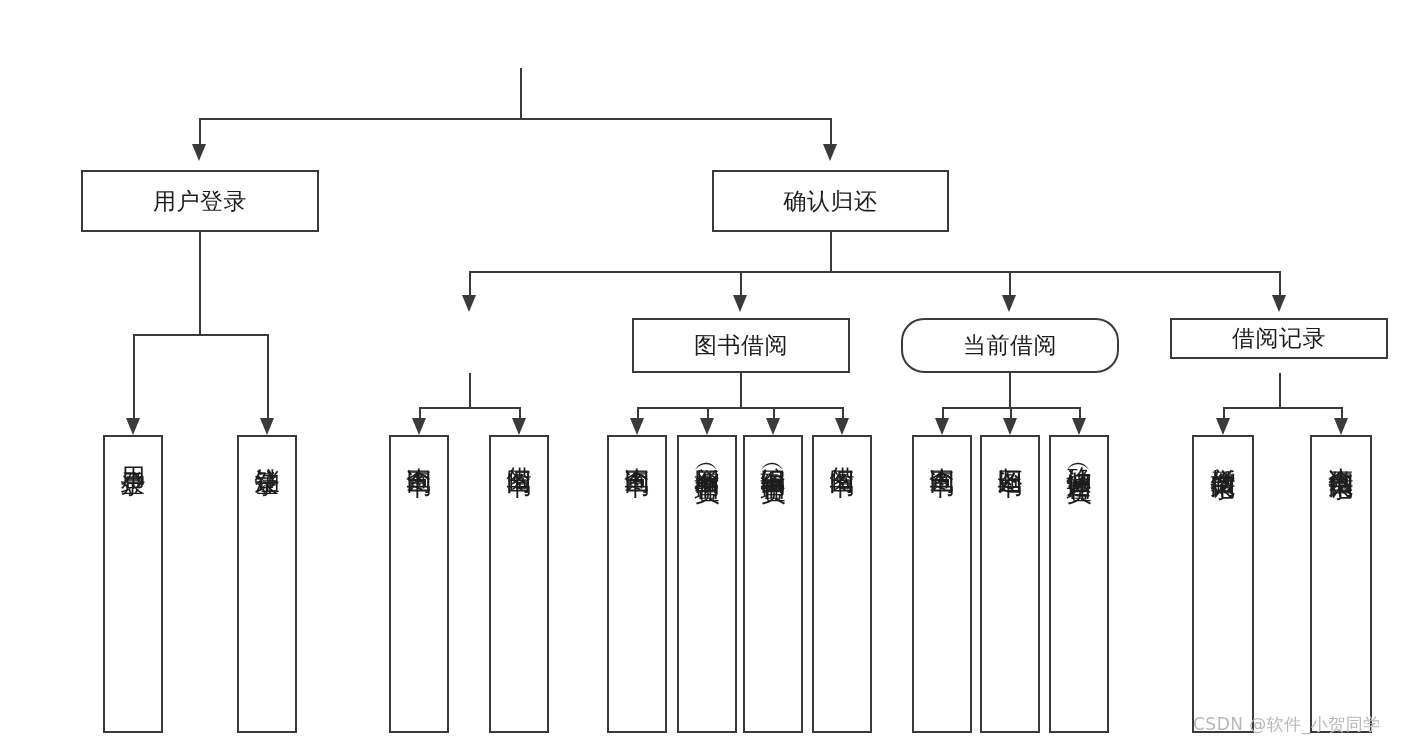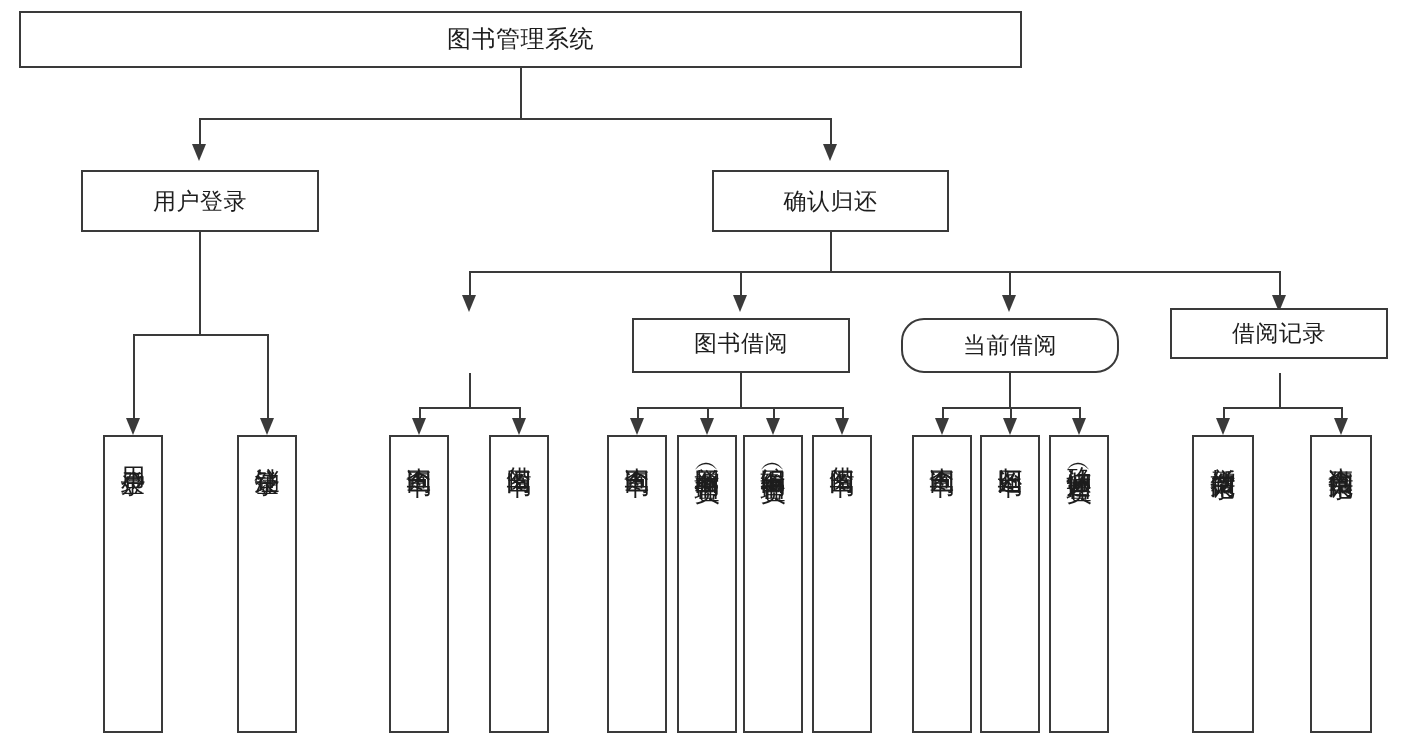--- a/index.html
+++ b/index.html
@@ -76,23 +76,20 @@
     letter-spacing:0.5px;
     white-space:nowrap;
     pointer-events:none;
   }
 </style>
 </head>
 <body>
 
 <div id="stage">
 
-  <div class="node root horiz" style="left:19px;top:11px;width:1003px;height:57px;">
-    <span class="lbl">图书管理系统</span>
-  </div>
 
   <div class="vline" style="left:520px;top:68px;height:50px;"></div>
 
   <div class="hline" style="left:199px;top:118px;width:632px;"></div>
 
   <div class="vline" style="left:199px;top:118px;height:26px;"></div>
   <div class="arrow" style="left:192px;top:144px;"></div>
   <div class="vline" style="left:830px;top:118px;height:26px;"></div>
   <div class="arrow" style="left:823px;top:144px;"></div>
 
@@ -115,27 +112,27 @@
 
   <div class="vline" style="left:469px;top:271px;height:24px;"></div>
   <div class="arrow" style="left:462px;top:295px;"></div>
   <div class="vline" style="left:740px;top:271px;height:24px;"></div>
   <div class="arrow" style="left:733px;top:295px;"></div>
   <div class="vline" style="left:1009px;top:271px;height:24px;"></div>
   <div class="arrow" style="left:1002px;top:295px;"></div>
   <div class="vline" style="left:1279px;top:271px;height:24px;"></div>
   <div class="arrow" style="left:1272px;top:295px;"></div>
 
-  <div class="node horiz" style="left:632px;top:318px;width:218px;height:55px;font-family:Liberation Mono, monospace;">
+  <div class="node horiz" style="left:632px;top:318px;width:218px;height:55px;">
     <span class="lbl">图书借阅</span>
   </div>
   <div class="node horiz" style="left:901px;top:318px;width:218px;height:55px;border-radius:23px;">
     <span class="lbl">当前借阅</span>
   </div>
-  <div class="node horiz" style="left:1170px;top:308px;width:218px;height:51px;">
+  <div class="node horiz" style="left:1170px;top:318px;width:218px;height:41px;">
     <span class="lbl">借阅记录</span>
   </div>
 
   <div class="vline" style="left:469px;top:373px;height:34px;"></div>
   <div class="hline" style="left:419px;top:407px;width:100px;"></div>
   <div class="vline" style="left:419px;top:407px;height:11px;"></div>
   <div class="arrow" style="left:412px;top:418px;"></div>
   <div class="vline" style="left:519px;top:407px;height:11px;"></div>
   <div class="arrow" style="left:512px;top:418px;"></div>
 
@@ -203,14 +200,15 @@
     <span class="lbl">确认归还（管理员）</span>
   </div>
 
   <div class="node vert" style="left:1192px;top:435px;width:62px;height:298px;">
     <span class="lbl">新增借阅记录</span>
   </div>
   <div class="node vert" style="left:1310px;top:435px;width:62px;height:298px;">
     <span class="lbl">查询借阅记录</span>
   </div>
 
+  <div id="watermark" style="left:1193px;top:713px;">CSDN @软件_小贺同学</div>
 
 </div>
 
 </body></html>

